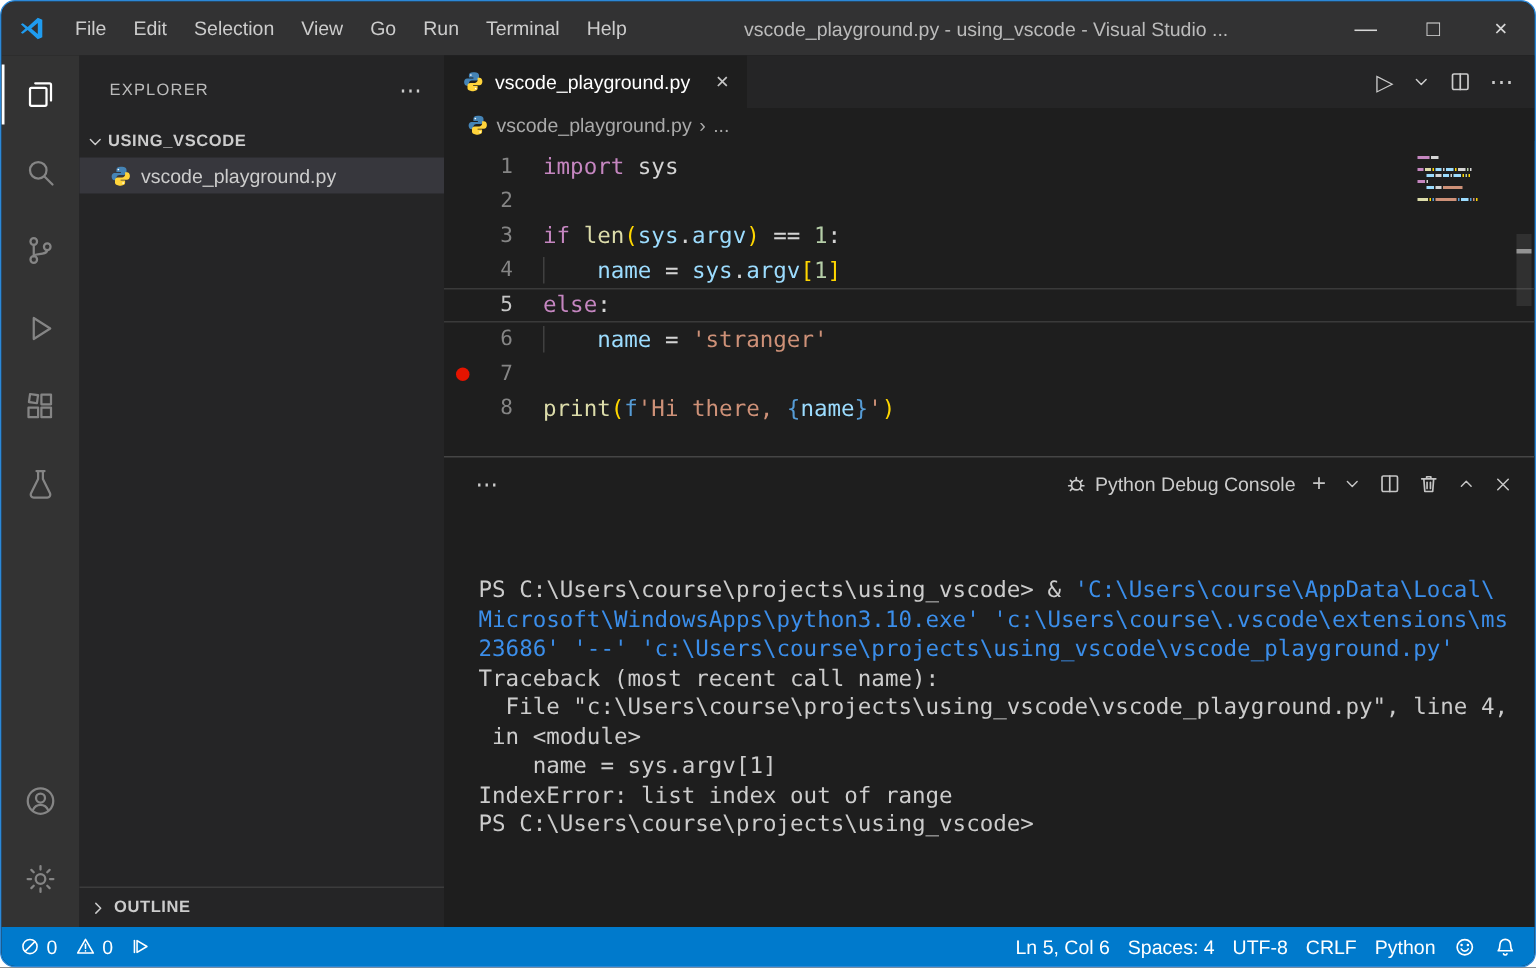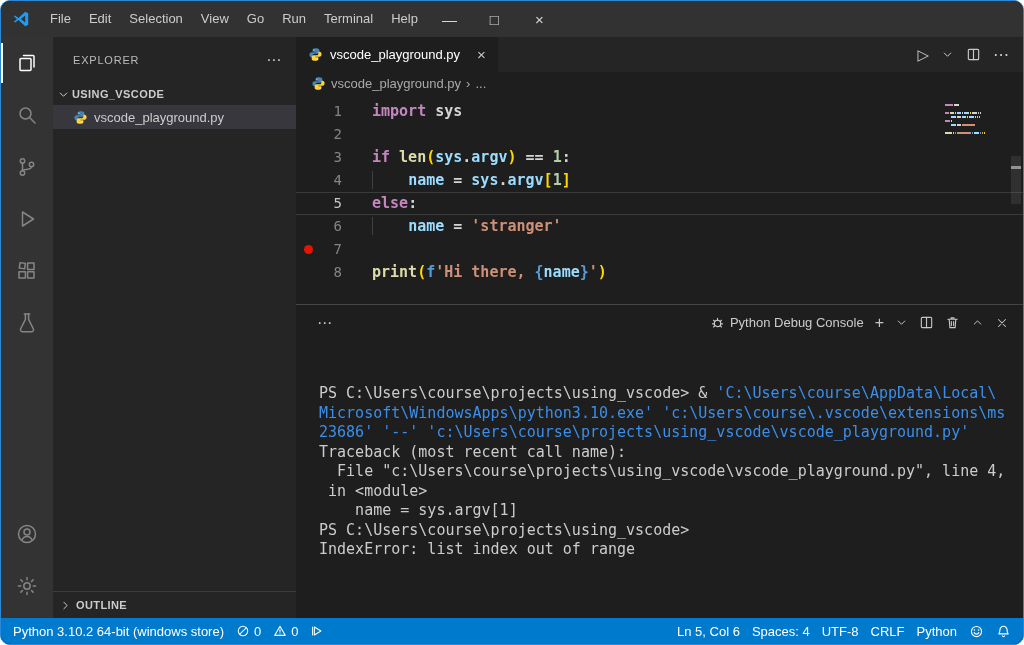--- a/index.html
+++ b/index.html
@@ -45,21 +45,21 @@
   .more-glyph { font-size:16px; }
   .breadcrumb { height:22px; flex:none; display:flex; align-items:center; gap:5px; padding-left:15px; font-size:13px; color:#a9a9a9; background:#1e1e1e; }
 
   .code-area { flex:1; min-height:0; position:relative; overflow:hidden; padding-top:6px;
                font-family:"DejaVu Sans Mono",monospace; font-size:15px; }
   .code-line { height:23px; line-height:23px; display:flex; white-space:pre; }
   .code-line.current { border-top:1px solid #3a3a3a; border-bottom:1px solid #3a3a3a; line-height:21px; }
   .gutter { width:46px; flex:none; position:relative; text-align:right; color:#858585; font-size:14px; }
   .code-line.current .gutter { color:#c6c6c6; }
   .bp { position:absolute; left:8px; top:7px; width:9px; height:9px; border-radius:50%; background:#e51400; }
-  .line-content { margin-left:30px; white-space:pre;font-weight:bold; }
+  .line-content { margin-left:20px; white-space:pre; }
   .indent-guide { box-shadow:inset 1px 0 0 #404040; }
 
   .minimap { position:absolute; top:10px; right:20px; width:58px; }
   .mm-line { height:2px; margin-bottom:2px; font-size:0; white-space:nowrap; }
   .mm-tok { display:inline-block; height:2px; margin-right:1px; vertical-align:top; }
   .scroll-thumb { position:absolute; right:2px; top:62px; width:10px; height:48px; background:rgba(121,121,121,.20); }
   .ruler-mark { position:absolute; right:2px; top:72px; width:10px; height:3px; background:rgba(230,230,230,.55); }
 
   
   .panel { height:314px; flex:none; display:flex; flex-direction:column; border-top:1px solid #454545; background:#1e1e1e; }
@@ -99,20 +99,21 @@
     <div class="menu-bar" id="menu-bar">
         <div class="menu-item">File</div>
         <div class="menu-item">Edit</div>
         <div class="menu-item">Selection</div>
         <div class="menu-item">View</div>
         <div class="menu-item">Go</div>
         <div class="menu-item">Run</div>
         <div class="menu-item">Terminal</div>
         <div class="menu-item">Help</div>
       </div>
+    <div class="tb-title">vscode_playground.py - using_vscode - Visual Studio ...</div>
     <div class="tb-controls">
       <div class="tb-ctrl">—</div>
       <div class="tb-ctrl">□</div>
       <div class="tb-ctrl">×</div>
     </div>
   </div>
 
   <div class="main">
 
     <div class="activitybar">
@@ -326,33 +327,30 @@
           </div>
         </div>
         <div class="terminal" id="terminal">
             <div class="term-line"><span>PS C:\Users\course\projects\using_vscode&gt; &amp; </span><span style="color: rgb(59, 142, 234);">'C:\Users\course\AppData\Local\</span></div>
             <div class="term-line"><span style="color: rgb(59, 142, 234);">Microsoft\WindowsApps\python3.10.exe' 'c:\Users\course\.vscode\extensions\ms</span></div>
             <div class="term-line"><span style="color: rgb(59, 142, 234);">23686' '--' 'c:\Users\course\projects\using_vscode\vscode_playground.py'</span></div>
             <div class="term-line"><span>Traceback (most recent call name):</span></div>
             <div class="term-line"><span>  File "c:\Users\course\projects\using_vscode\vscode_playground.py", line 4,</span></div>
             <div class="term-line"><span> in &lt;module&gt;</span></div>
             <div class="term-line"><span>    name = sys.argv[1]</span></div>
+            <div class="term-line"><span>IndexError: list index out of range</span></div>
             <div class="term-line"><span>PS C:\Users\course\projects\using_vscode&gt;</span></div>
-            <div class="term-line"><span>IndexError: list index out of range</span></div>
           </div>
       </div>
 
     </div>
   </div>
 
   <div class="statusbar">
     <div class="sb-group" id="status-left">
-        <div class="sb-item">
-          <span>Python 3.10.2 64-bit (windows store)</span>
-        </div>
         <div class="sb-item">
           <span class="sb-icon">
             <svg viewBox="0 0 16 16" width="14" height="14" fill="none" stroke="currentColor" stroke-width="1.2" stroke-linecap="round" stroke-linejoin="round">
               <circle cx="8" cy="8" r="5.4"></circle>
               <path d="M4.3 11.7 11.7 4.3"></path>
             </svg>
           </span>
           <span>0</span>
         </div>
         <div class="sb-item">

